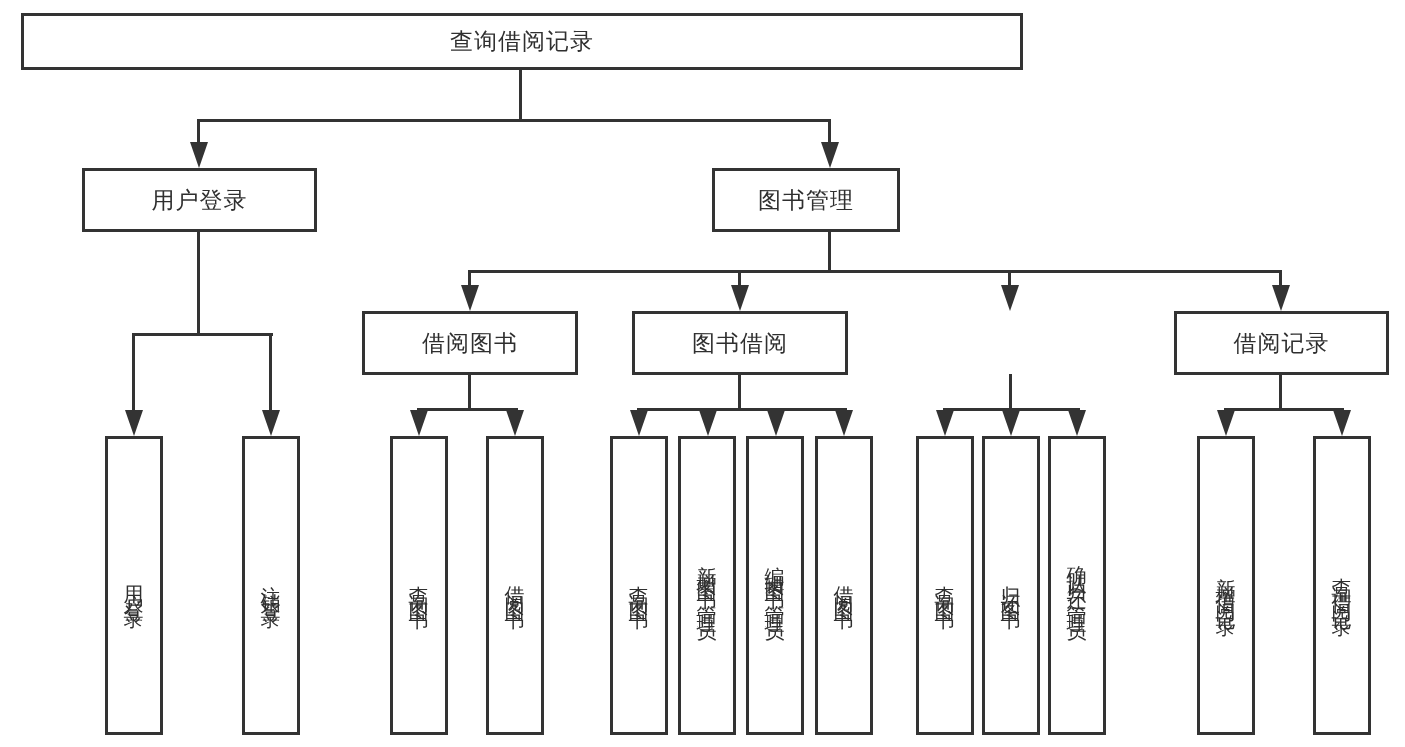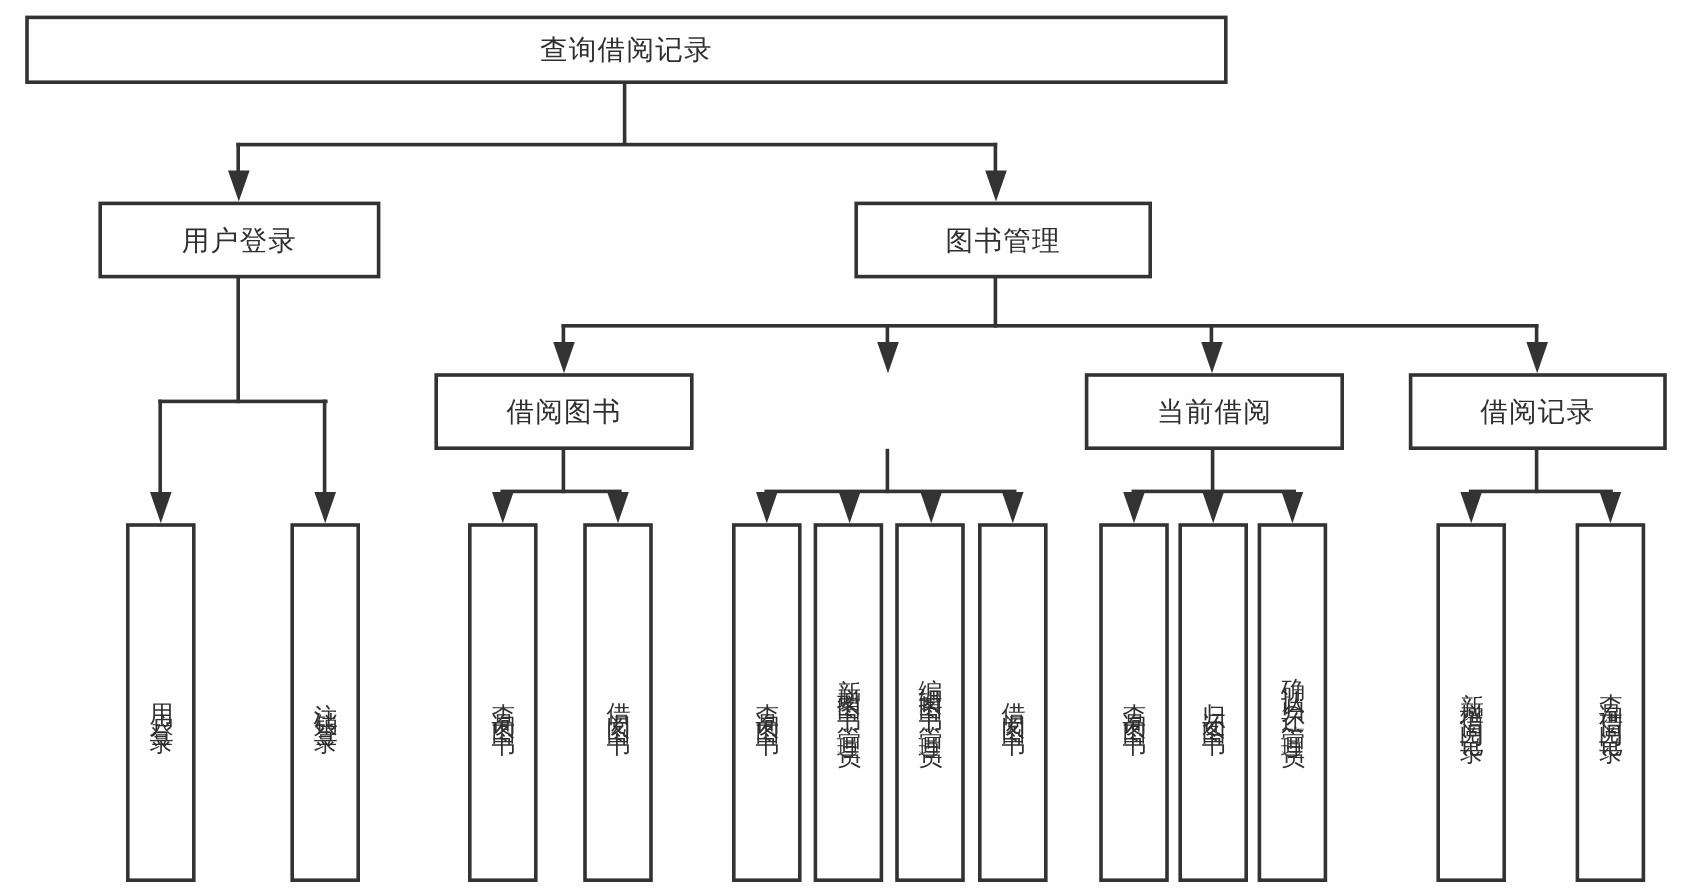--- a/index.html
+++ b/index.html
@@ -65,21 +65,21 @@
   <div class="vl" style="left:519px;top:69px;height:52px;"></div>
   <div class="hl" style="left:197px;top:119px;width:634px;"></div>
   <div class="vl" style="left:197px;top:119px;height:28px;"></div>
   <div class="ar" style="left:190px;top:142px;"></div>
   <div class="vl" style="left:828px;top:119px;height:28px;"></div>
   <div class="ar" style="left:821px;top:142px;"></div>
 
   <div class="box hbox" style="left:82px;top:168px;width:235px;height:64px;">
     <span>用户登录</span>
   </div>
-  <div class="box hbox" style="left:712px;top:168px;width:248px;height:64px;">
+  <div class="box hbox" style="left:712px;top:168px;width:188px;height:64px;">
     <span>图书管理</span>
   </div>
 
   <div class="vl" style="left:197px;top:231px;height:105px;"></div>
   <div class="hl" style="left:132px;top:333px;width:141px;"></div>
   <div class="vl" style="left:132px;top:333px;height:80px;"></div>
   <div class="ar" style="left:125px;top:410px;"></div>
   <div class="vl" style="left:269px;top:333px;height:80px;"></div>
   <div class="ar" style="left:262px;top:410px;"></div>
 
@@ -90,22 +90,22 @@
   <div class="vl" style="left:738px;top:270px;height:20px;"></div>
   <div class="ar" style="left:731px;top:285px;"></div>
   <div class="vl" style="left:1008px;top:270px;height:20px;"></div>
   <div class="ar" style="left:1001px;top:285px;"></div>
   <div class="vl" style="left:1279px;top:270px;height:20px;"></div>
   <div class="ar" style="left:1272px;top:285px;"></div>
 
   <div class="box hbox" style="left:362px;top:311px;width:216px;height:64px;">
     <span>借阅图书</span>
   </div>
-  <div class="box hbox" style="left:904px;top:311px;width:216px;height:64px;">
-    <span>当前借阅</span>
+  <div class="box hbox" style="left:632px;top:311px;width:216px;height:64px;">
+    <span>图书借阅</span>
   </div>
   <div class="box hbox" style="left:1174px;top:311px;width:215px;height:64px;">
     <span>借阅记录</span>
   </div>
 
   <div class="vl" style="left:468px;top:374px;height:37px;"></div>
   <div class="hl" style="left:417px;top:408px;width:101px;"></div>
   <div class="ar" style="left:410px;top:410px;"></div>
   <div class="ar" style="left:506px;top:410px;"></div>
 

